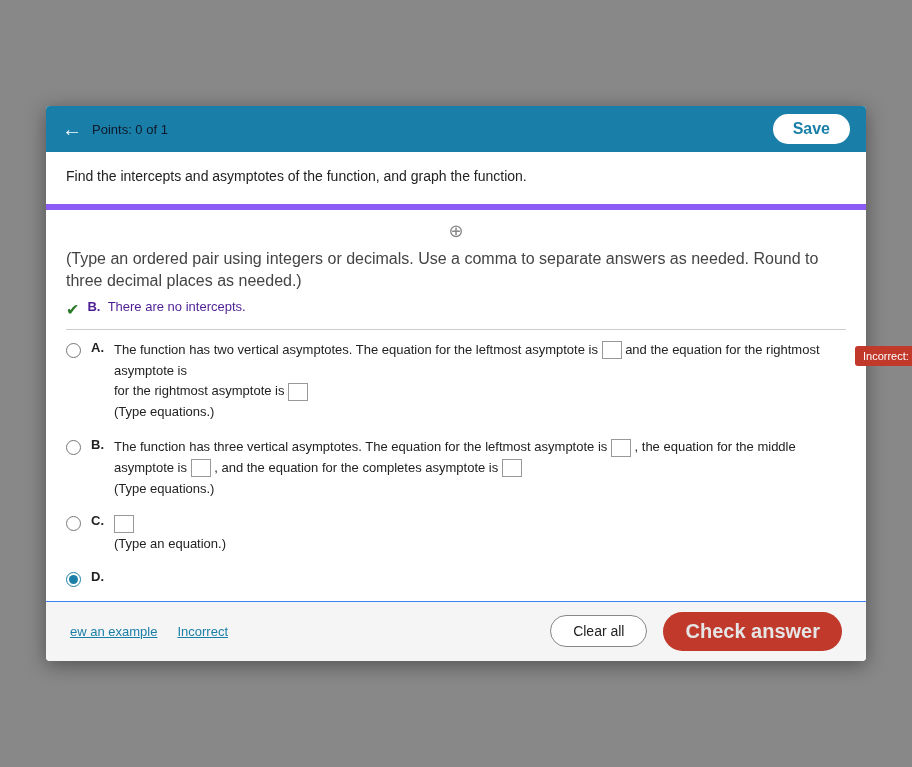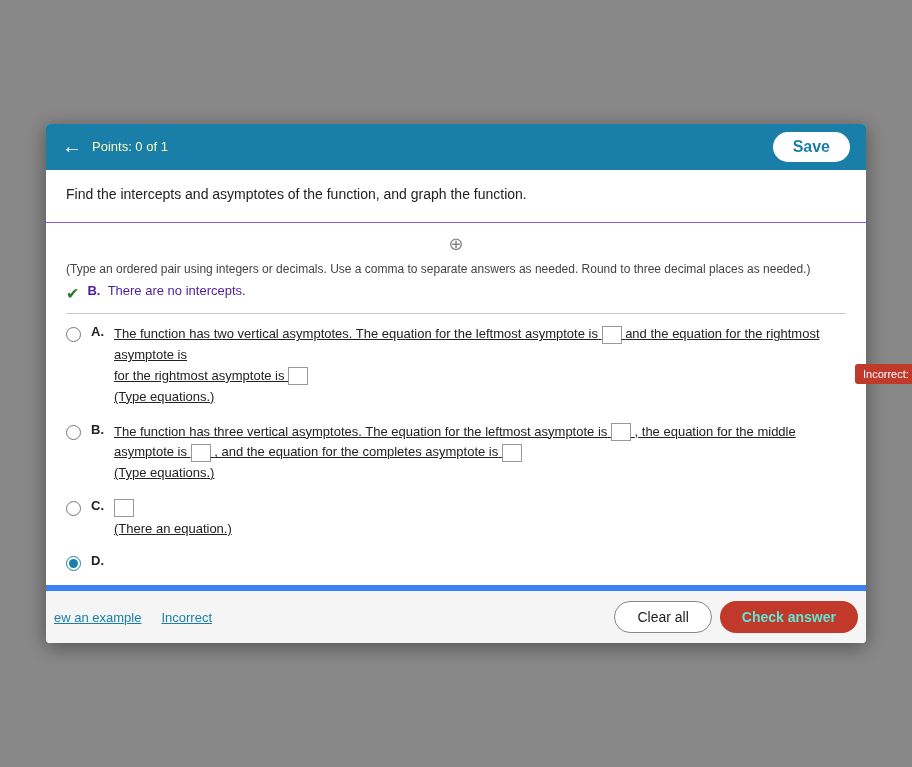--- a/index.html
+++ b/index.html
@@ -35,36 +35,36 @@
       align-items: center;
       gap: 10px;
     }
     .back-arrow {
       color: #fff;
       font-size: 20px;
       font-weight: bold;
       cursor: pointer;
     }
     .points-text {
-      color: #fef9c3;
+      color: #0f172a;
       font-size: 13px;
     }
     .save-btn {
       background: #fff;
       color: #1a7fa8;
       border: 2px solid #fff;
       border-radius: 20px;
       padding: 4px 18px;
       font-size: 16px;
       font-weight: bold;
       cursor: pointer;
     }
     .question-area {
       padding: 16px 20px 10px 20px;
-      border-bottom: 1px solid #8b5cf6;
+      border-bottom: 6px solid #8b5cf6;
     }
     .question-title {
       font-size: 14px;
       color: #222;
       margin-bottom: 10px;
     }
     .math-function {
       font-size: 15px;
       color: #222;
       margin-left: 20px;
@@ -86,21 +86,21 @@
     .fraction .denominator {
       padding: 0 2px;
       text-align: center;
     }
     .scroll-area {
       padding: 8px 20px 0 20px;
       max-height: 480px;
       overflow-y: auto;
     }
     .instruction-text {
-      font-size: 12px;
+      font-size: 16px;
       color: #444;
       margin-bottom: 6px;
       line-height: 1.4;
     }
     .checked-option {
       display: flex;
       align-items: flex-start;
       gap: 8px;
       margin-bottom: 10px;
     }
@@ -141,21 +141,20 @@
     .option-label {
       font-size: 13px;
       color: #222;
       font-weight: bold;
       flex-shrink: 0;
     }
     .option-content {
       font-size: 13px;
       color: #222;
       line-height: 1.6;
-      text-decoration: underline;
     }
     .answer-box {
       display: inline-block;
       border: 1px solid #999;
       min-width: 20px;
       height: 18px;
       vertical-align: middle;
       background: #fff;
     }
     .incorrect-badge {
@@ -164,58 +163,58 @@
       top: 240px;
       background: #c0392b;
       color: #fff;
       font-size: 11px;
       padding: 4px 8px;
       border-radius: 3px;
       white-space: nowrap;
     }
     .footer-bar {
       background: #f5f5f5;
-      border-top: 6px solid #3b82f6;
+      border-top: 1px solid #3b82f6;
       display: flex;
       align-items: center;
       justify-content: space-between;
-      padding: 10px 8px;
+      padding: 10px 24px;
       border-radius: 0 0 4px 4px;
     }
     .footer-left {
       display: flex;
       gap: 20px;
     }
     .footer-link {
       font-size: 13px;
       color: #1a7fa8;
       cursor: pointer;
       text-decoration: underline;
     }
     .footer-buttons {
       display: flex;
-      gap: 8px;
+      gap: 16px;
       align-items: center;
     }
     .clear-all-btn {
       background: #fff;
       border: 1px solid #888;
       border-radius: 20px;
       padding: 7px 22px;
       font-size: 14px;
       cursor: pointer;
       color: #222;
     }
     .check-answer-btn {
       background: #c0392b;
       border: none;
       border-radius: 20px;
       padding: 8px 22px;
-      font-size: 14px;
-      color: #5eead4;
+      font-size: 20px;
+      color: #e5e5e5;
       font-weight: bold;
       cursor: pointer;
     }
     .drag-handle {
       text-align: center;
       color: #888;
       font-size: 18px;
       cursor: grab;
       margin: 2px 0 6px 0;
     }
@@ -283,21 +282,21 @@
         <span class="answer-box">&nbsp;</span><br>
         <span>(Type equations.)</span>
       </span>
     </div>
 
     <div class="radio-option">
       <input type="radio" class="radio-input" name="vertical" style="">
       <span class="option-label">C.</span>
       <span class="option-content">
         <span class="answer-box">&nbsp;</span><br>
-        <span>(There an equation.)</span>
+        <span>(Type an equation.)</span>
       </span>
     </div>
 
     <div class="radio-option">
       <input type="radio" class="radio-input" name="vertical" checked="" style="">
       <span class="option-label">D.</span>
     </div>
 
   </div>
 

